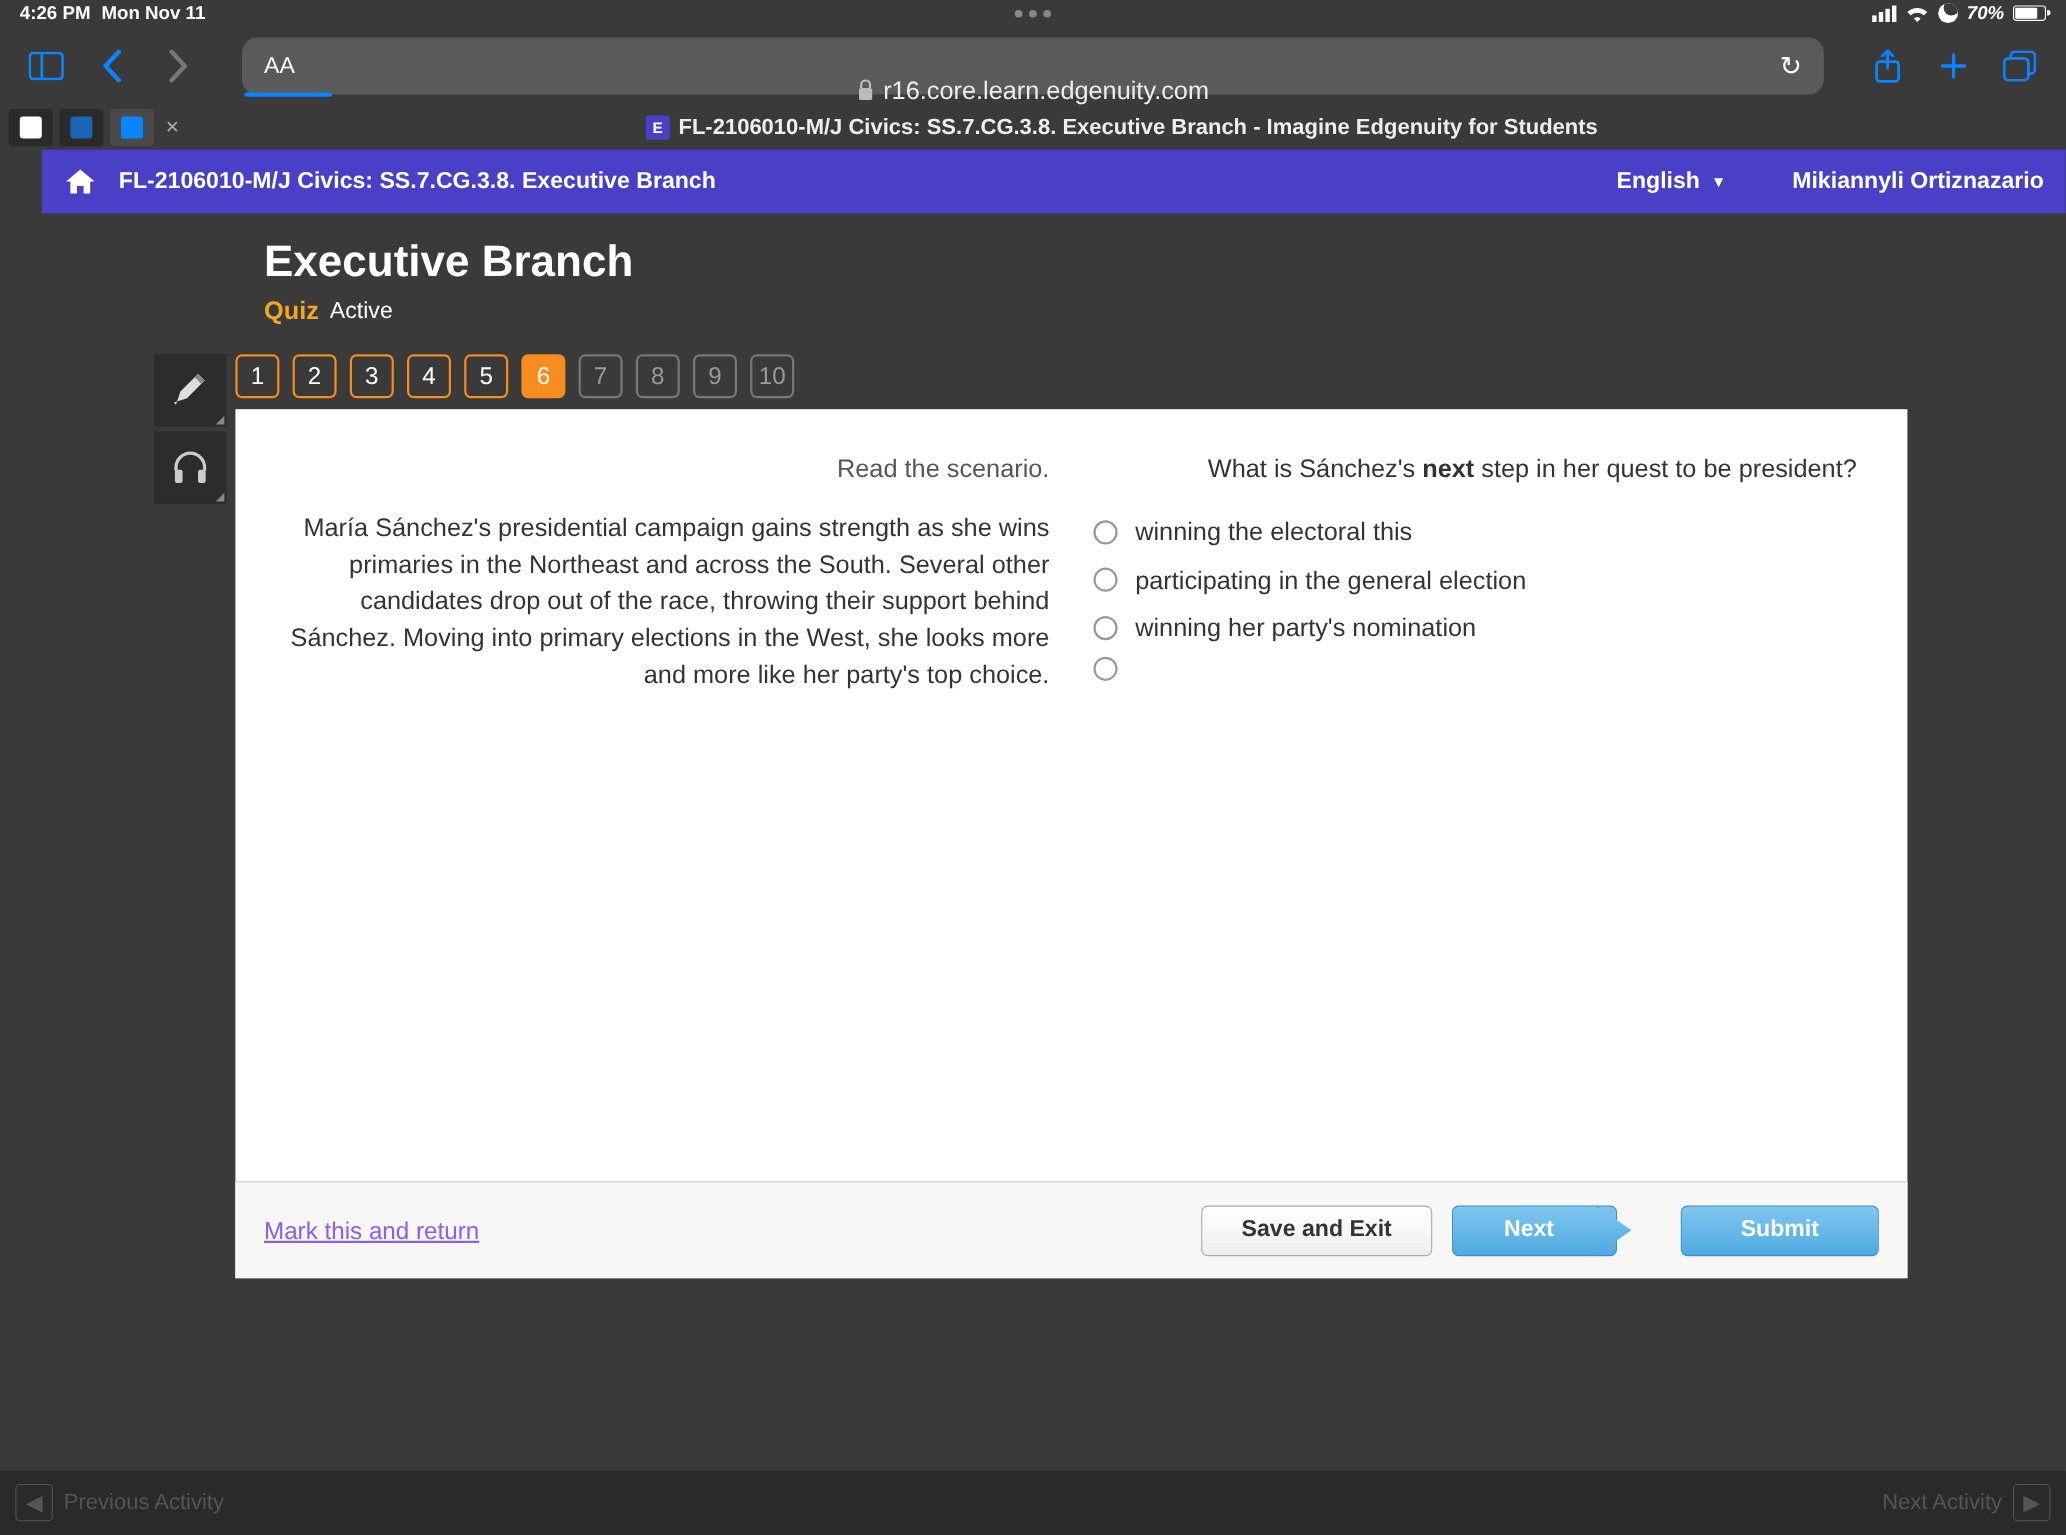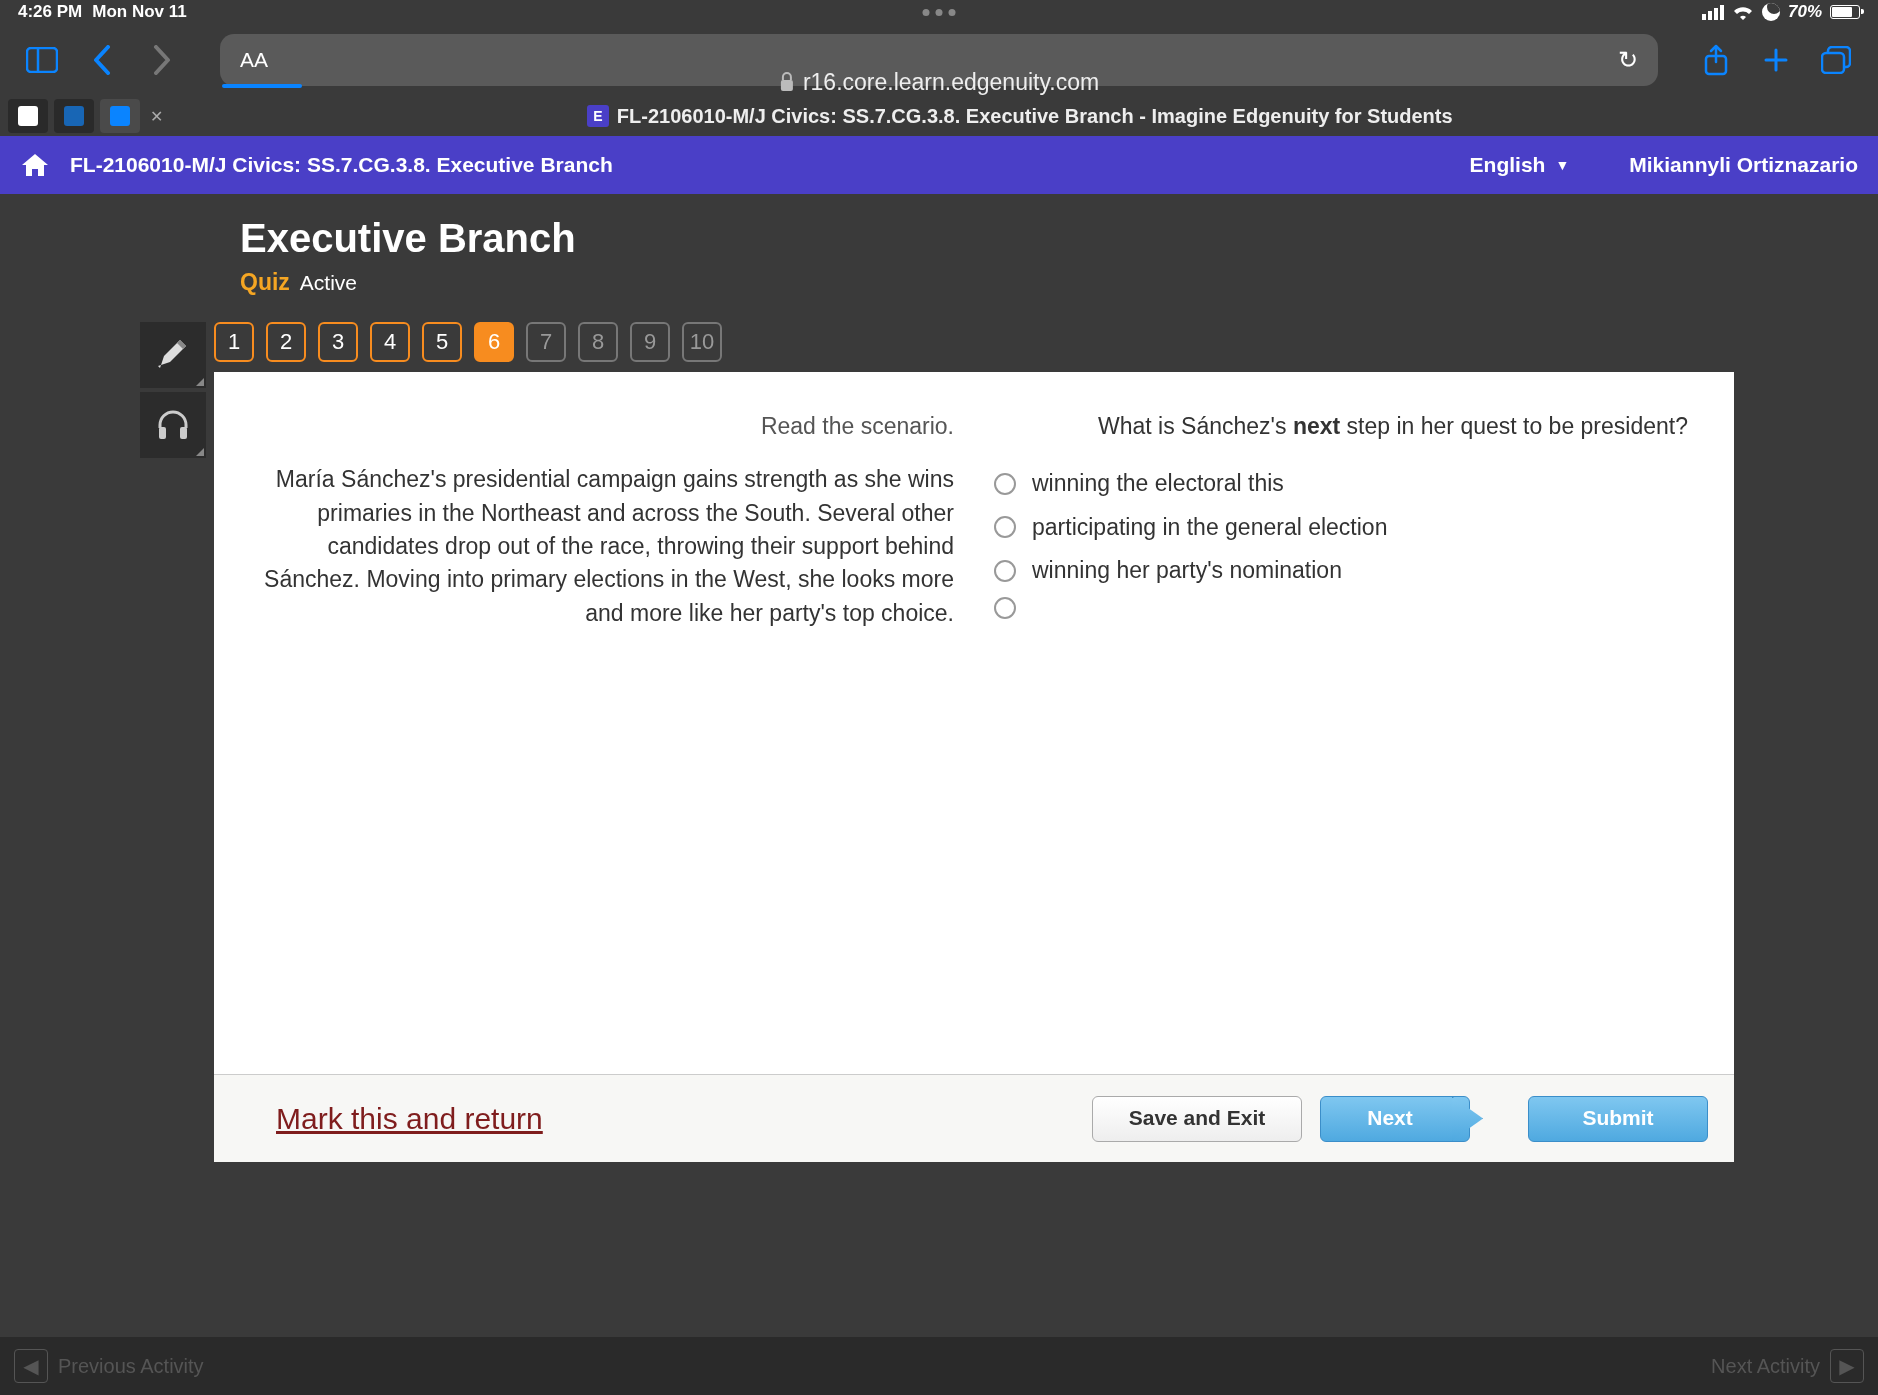--- a/index.html
+++ b/index.html
@@ -34,21 +34,21 @@
 .tab-strip { height:40px; display:flex; align-items:center; padding:0 8px; gap:6px; }
 .tab-fav { width:40px; height:34px; background:#2a2a2a; display:flex; align-items:center; justify-content:center; border-radius:4px; }
 .tab-fav.active { background:#4a4a4a; }
 .favicon { width:20px; height:20px; border-radius:3px; }
 .fav1{background:#fff;} .fav2{background:#1866b5;} .fav3{background:#0a84ff;}
 .tab-close { color:#aaa; font-size:16px; margin-left:4px; }
 .tab-title { flex:1; text-align:center; color:#eee; font-size:20px; font-weight:600; display:flex; align-items:center; justify-content:center; gap:8px; }
 .tab-title .ed-icon { width:22px; height:22px; background:#4a3fc7; border-radius:3px; display:flex; align-items:center; justify-content:center; color:#fff; font-size:14px; font-weight:700;}
 
 
-.lms-header { height:58px; background:#4a3fc7; display:flex; align-items:center; padding:0 20px; gap:20px; color:#fff; font-weight:600; font-size:21px; }
+.lms-header { height:58px; background:#4a3fc7; display:flex; align-items:center; padding:0 20px; gap:20px; color:#fff; font-weight:600; font-size:21px;margin-left:38px; }
 .home-icon { width:30px; height:26px; }
 .lms-header .lang { margin-left:auto; display:flex; align-items:center; gap:10px; }
 .chev-down { font-size:14px; }
 
 
 .content-wrap { padding:22px 140px 0 140px; }
 .page-title { font-size:40px; font-weight:700; color:#fff; margin-bottom:8px; }
 .quiz-line { display:flex; gap:10px; align-items:center; margin-bottom:26px; }
 .quiz-label { color:#f5a623; font-size:23px; font-weight:700; }
 .quiz-status { color:#fff; font-size:21px; }
@@ -70,21 +70,21 @@
 .q-right { flex:1; }
 .q-intro { margin-bottom:20px; color:#555; }
 .q-scenario { color:#333; }
 .q-prompt { color:#333; margin-bottom:24px; }
 .q-prompt b { font-weight:700; }
 .options { display:flex; flex-direction:column; gap:10px; }
 .opt { display:flex; align-items:center; gap:16px; cursor:pointer; }
 .radio { width:22px; height:22px; border:2px solid #999; border-radius:50%; flex-shrink:0; }
 
 .card-footer { position:absolute; left:0; right:0; bottom:0; height:88px; border-top:1px solid #ccc; background:#f7f7f5; display:flex; align-items:center; padding:0 26px; gap:18px; }
-.mark-link { color:#7f1d1d; text-decoration:underline; font-size:30px;margin-left:36px; }
+.mark-link { color:#8b5cf6; text-decoration:underline; font-size:22px; }
 .card-footer .spacer { flex:1; }
 .btn { height:46px; border-radius:6px; font-size:21px; font-weight:600; padding:0 30px; cursor:pointer; border:1px solid #aaa; display:flex; align-items:center; justify-content:center; }
 .btn-save { background:linear-gradient(#fff,#eee); color:#333; min-width:210px; }
 .btn-next { background:linear-gradient(#7fc7f0,#4fa9e0); color:#fff; border:1px solid #3b8ec9; min-width:150px; position:relative; padding-right:40px;}
 .btn-next::after { content:''; position:absolute; right:-14px; top:0; bottom:0; width:30px; background:linear-gradient(#7fc7f0,#4fa9e0); border:1px solid #3b8ec9; border-left:none; clip-path:polygon(0 0,100% 50%,0 100%);}
 .btn-submit { background:linear-gradient(#7fc7f0,#4fa9e0); color:#fff; border:1px solid #3b8ec9; min-width:180px; margin-left:40px;}
 
 
 .bottom-nav { position:absolute; left:0; right:0; bottom:0; height:58px; background:#2a2a2a; display:flex; align-items:center; justify-content:space-between; padding:0 14px; color:#555; font-size:20px; }
 .nav-arrow { width:34px; height:34px; border:1px solid #555; border-radius:4px; display:flex; align-items:center; justify-content:center; cursor:pointer; }

